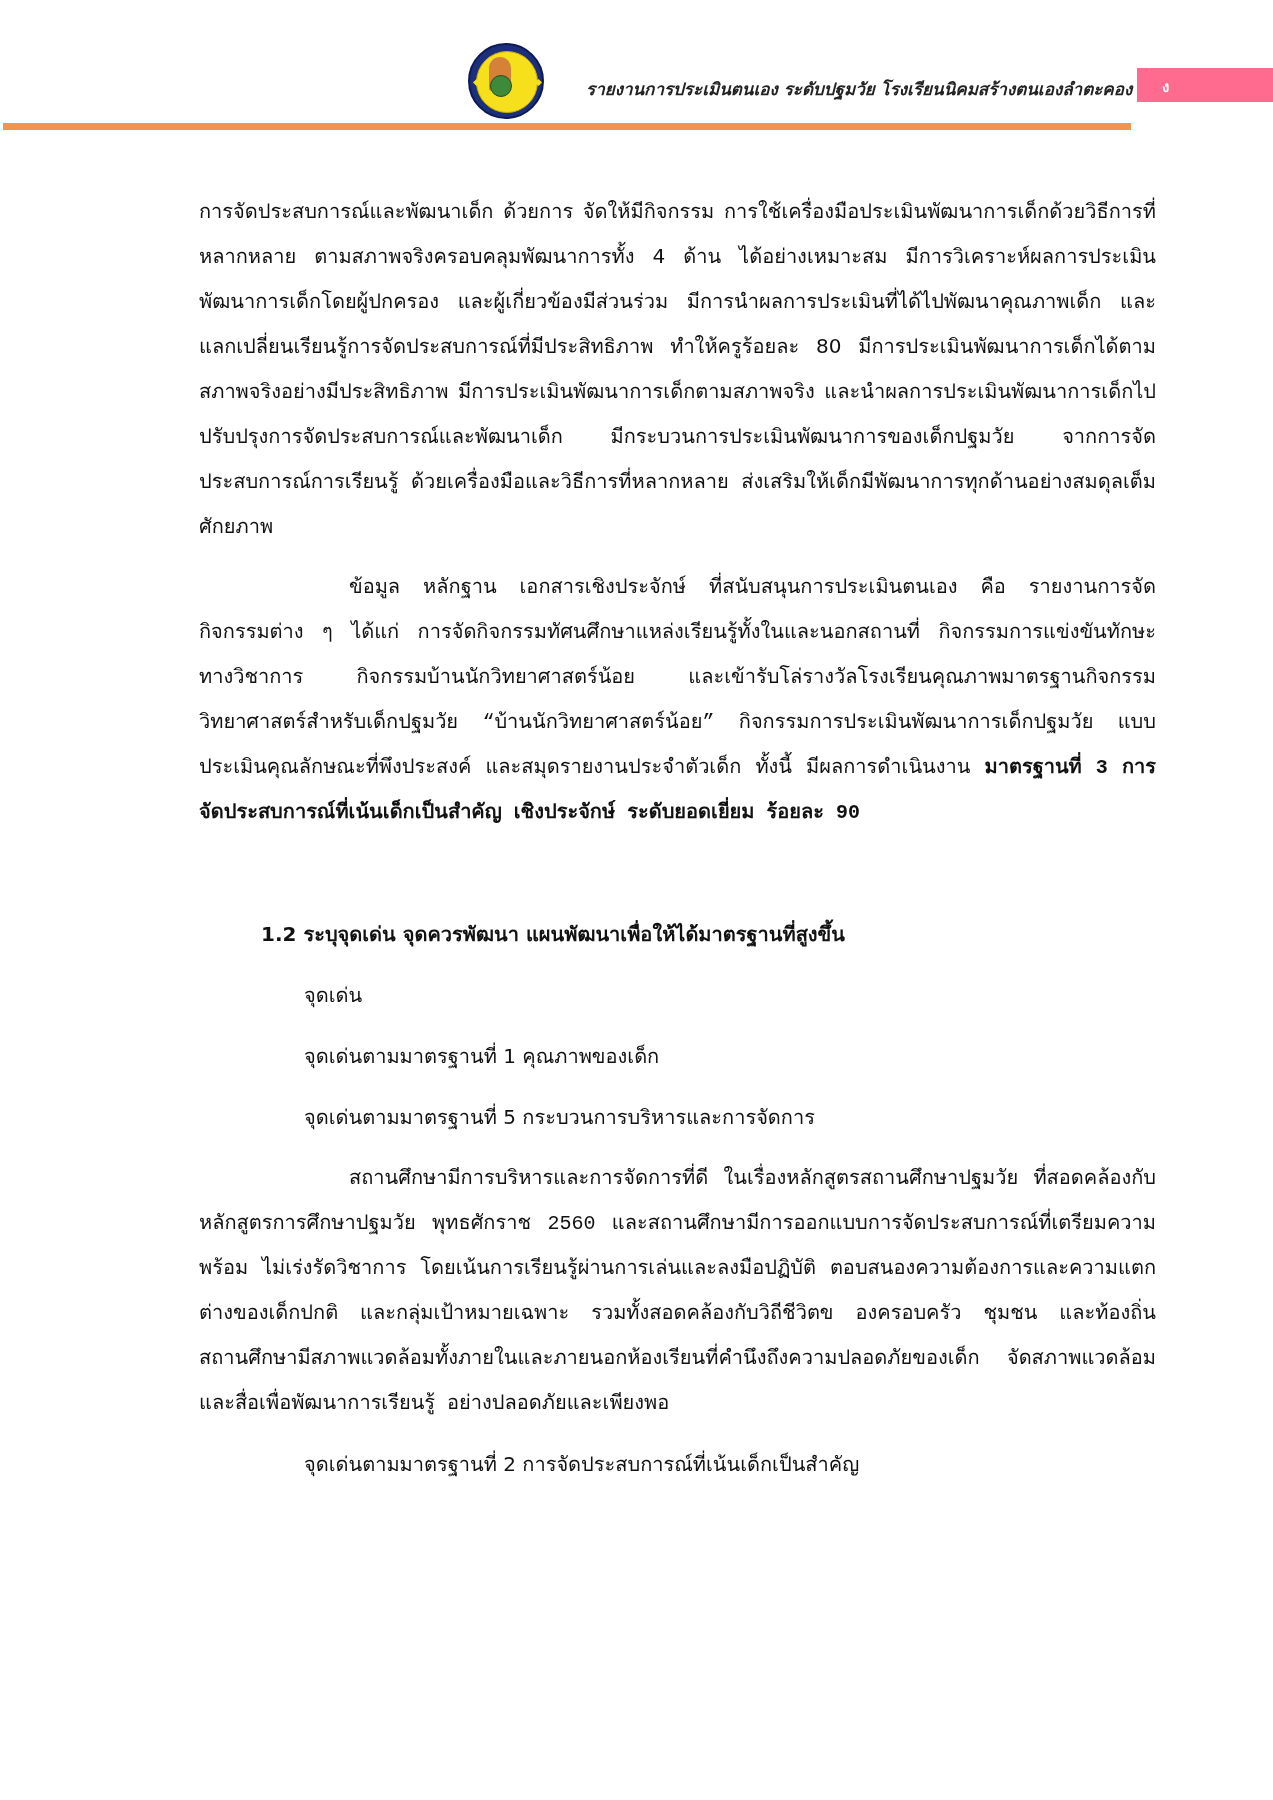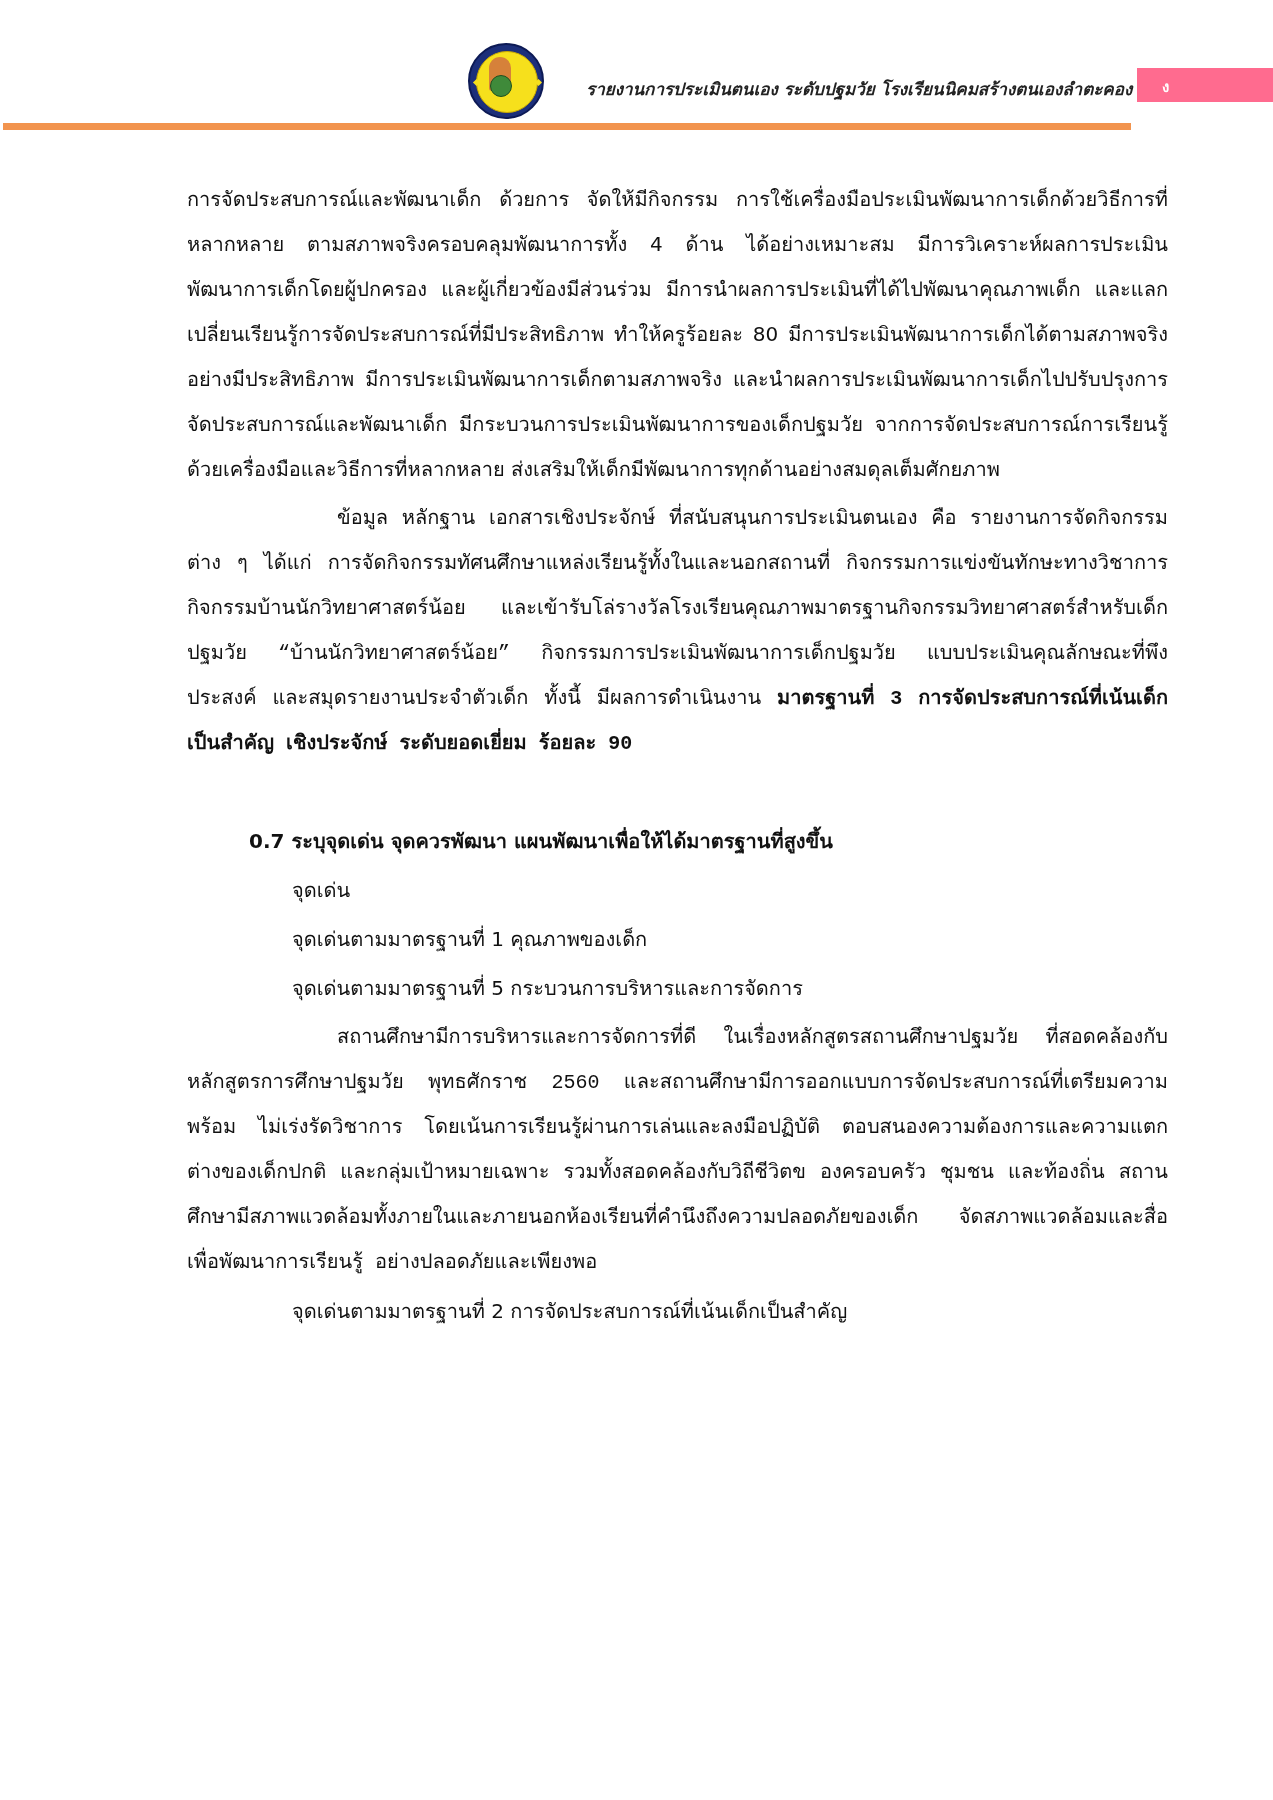--- a/index.html
+++ b/index.html
@@ -36,21 +36,21 @@
       background: #ff6b8f; color: #fff; font-size: 15px; font-weight: bold;
       box-sizing: border-box; padding: 7px 0 0 25px;
     }
     .header-rule {
       position: absolute; left: 3px; top: 123px; width: 1128px; height: 7px; background: #f2944e;
     }
     .content {
       position: absolute; left: 183px; top: 173px; width: 989px;
       font-size: 20px; line-height: 45px;
     }
-    .content p { margin: 4px; text-align: justify; text-align-last: left; }
+    .content p { margin: 16px; text-align: justify; text-align-last: left; }
     .indent { text-indent: 150px; font-family: Liberation Mono, monospace; }
     .bold { font-weight: bold; }
     .gap { height: 45px; }
     .h-sec { padding-left: 62px; font-weight: bold; }
     .h-sub { padding-left: 105px; font-weight: normal; }
   </style>
 </head>
 <body>
 
 <div class="header">
@@ -63,19 +63,19 @@
   </div>
   <div class="header-title">รายงานการประเมินตนเอง ระดับปฐมวัย  โรงเรียนนิคมสร้างตนเองลำตะคอง 4</div>
   <div class="page-badge">ง</div>
   <div class="header-rule"></div>
 </div>
 
 <div class="content">
   <p>การจัดประสบการณ์และพัฒนาเด็ก ด้วยการ จัดให้มีกิจกรรม การใช้เครื่องมือประเมินพัฒนาการเด็กด้วยวิธีการที่หลากหลาย ตามสภาพจริงครอบคลุมพัฒนาการทั้ง 4  ด้าน ได้อย่างเหมาะสม มีการวิเคราะห์ผลการประเมินพัฒนาการเด็กโดยผู้ปกครอง และผู้เกี่ยวข้องมีส่วนร่วม มีการนำผลการประเมินที่ได้ไปพัฒนาคุณภาพเด็ก และแลกเปลี่ยนเรียนรู้การจัดประสบการณ์ที่มีประสิทธิภาพ ทำให้ครูร้อยละ 80 มีการประเมินพัฒนาการเด็กได้ตามสภาพจริงอย่างมีประสิทธิภาพ มีการประเมินพัฒนาการเด็กตามสภาพจริง  และนำผลการประเมินพัฒนาการเด็กไปปรับปรุงการจัดประสบการณ์และพัฒนาเด็ก   มีกระบวนการประเมินพัฒนาการของเด็กปฐมวัย จากการจัดประสบการณ์การเรียนรู้ ด้วยเครื่องมือและวิธีการที่หลากหลาย ส่งเสริมให้เด็กมีพัฒนาการทุกด้านอย่างสมดุลเต็มศักยภาพ</p>
   <p class="indent"><span>ข้อมูล หลักฐาน เอกสารเชิงประจักษ์ ที่สนับสนุนการประเมินตนเอง คือ รายงานการจัดกิจกรรมต่าง ๆ ได้แก่ การจัดกิจกรรมทัศนศึกษาแหล่งเรียนรู้ทั้งในและนอกสถานที่ กิจกรรมการแข่งขันทักษะทางวิชาการ กิจกรรมบ้านนักวิทยาศาสตร์น้อย และเข้ารับโล่รางวัลโรงเรียนคุณภาพมาตรฐานกิจกรรมวิทยาศาสตร์สำหรับเด็กปฐมวัย “บ้านนักวิทยาศาสตร์น้อย” กิจกรรมการประเมินพัฒนาการเด็กปฐมวัย แบบประเมินคุณลักษณะที่พึงประสงค์ และสมุดรายงานประจำตัวเด็ก ทั้งนี้ มีผลการดำเนินงาน </span><span class="bold">มาตรฐานที่ 3 การจัดประสบการณ์ที่เน้นเด็กเป็นสำคัญ เชิงประจักษ์ ระดับยอดเยี่ยม ร้อยละ 90</span></p>
   <div class="gap"></div>
-  <p class="h-sec">0.7 ระบุจุดเด่น จุดควรพัฒนา แผนพัฒนาเพื่อให้ได้มาตรฐานที่สูงขึ้น</p>
+  <p class="h-sec">1.2 ระบุจุดเด่น จุดควรพัฒนา แผนพัฒนาเพื่อให้ได้มาตรฐานที่สูงขึ้น</p>
   <p class="h-sub">จุดเด่น</p>
   <p class="h-sub">จุดเด่นตามมาตรฐานที่ 1 คุณภาพของเด็ก</p>
   <p class="h-sub">จุดเด่นตามมาตรฐานที่ 5 กระบวนการบริหารและการจัดการ</p>
   <p class="indent">สถานศึกษามีการบริหารและการจัดการที่ดี ในเรื่องหลักสูตรสถานศึกษาปฐมวัย ที่สอดคล้องกับหลักสูตรการศึกษาปฐมวัย พุทธศักราช 2560 และสถานศึกษามีการออกแบบการจัดประสบการณ์ที่เตรียมความพร้อม ไม่เร่งรัดวิชาการ โดยเน้นการเรียนรู้ผ่านการเล่นและลงมือปฏิบัติ ตอบสนองความต้องการและความแตกต่างของเด็กปกติ และกลุ่มเป้าหมายเฉพาะ รวมทั้งสอดคล้องกับวิถีชีวิตข องครอบครัว ชุมชน และท้องถิ่น สถานศึกษามีสภาพแวดล้อมทั้งภายในและภายนอกห้องเรียนที่คำนึงถึงความปลอดภัยของเด็ก จัดสภาพแวดล้อมและสื่อเพื่อพัฒนาการเรียนรู้ อย่างปลอดภัยและเพียงพอ</p>
   <p class="h-sub">จุดเด่นตามมาตรฐานที่ 2 การจัดประสบการณ์ที่เน้นเด็กเป็นสำคัญ</p>
 </div>
 
 </body></html>

